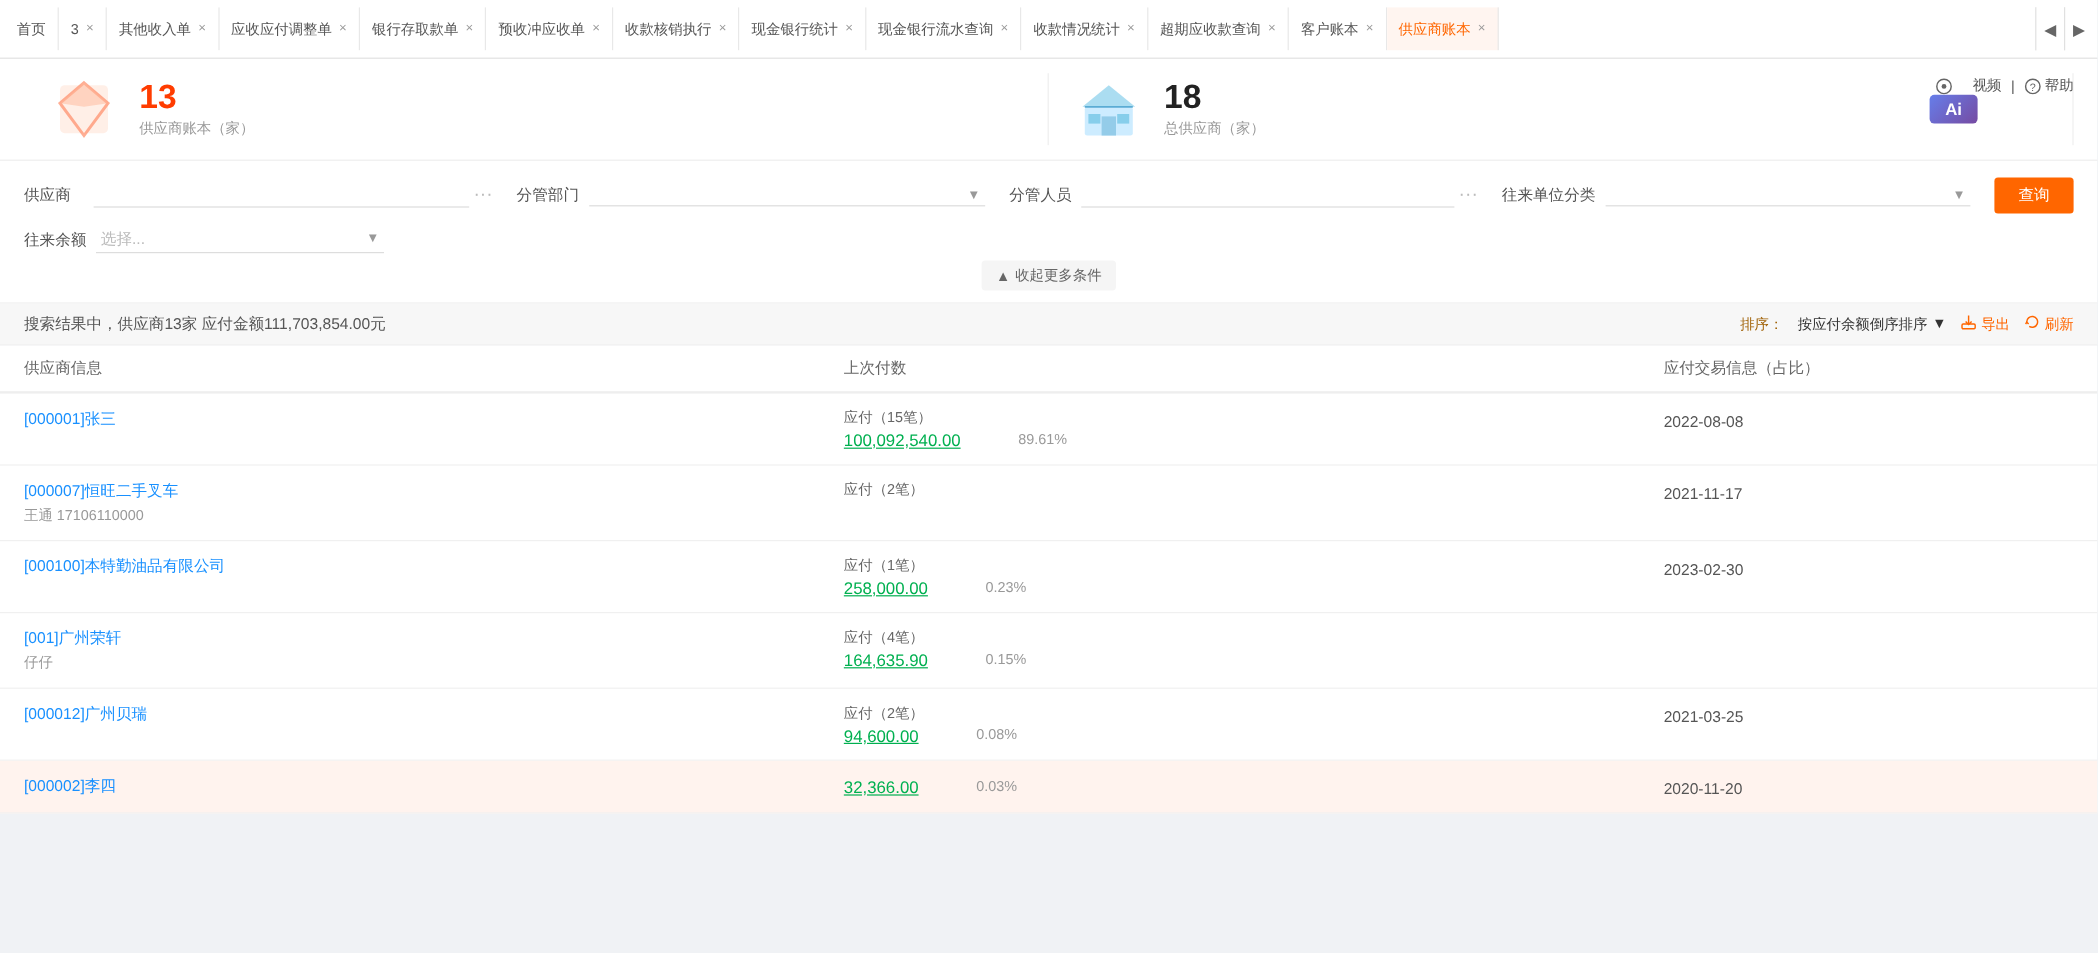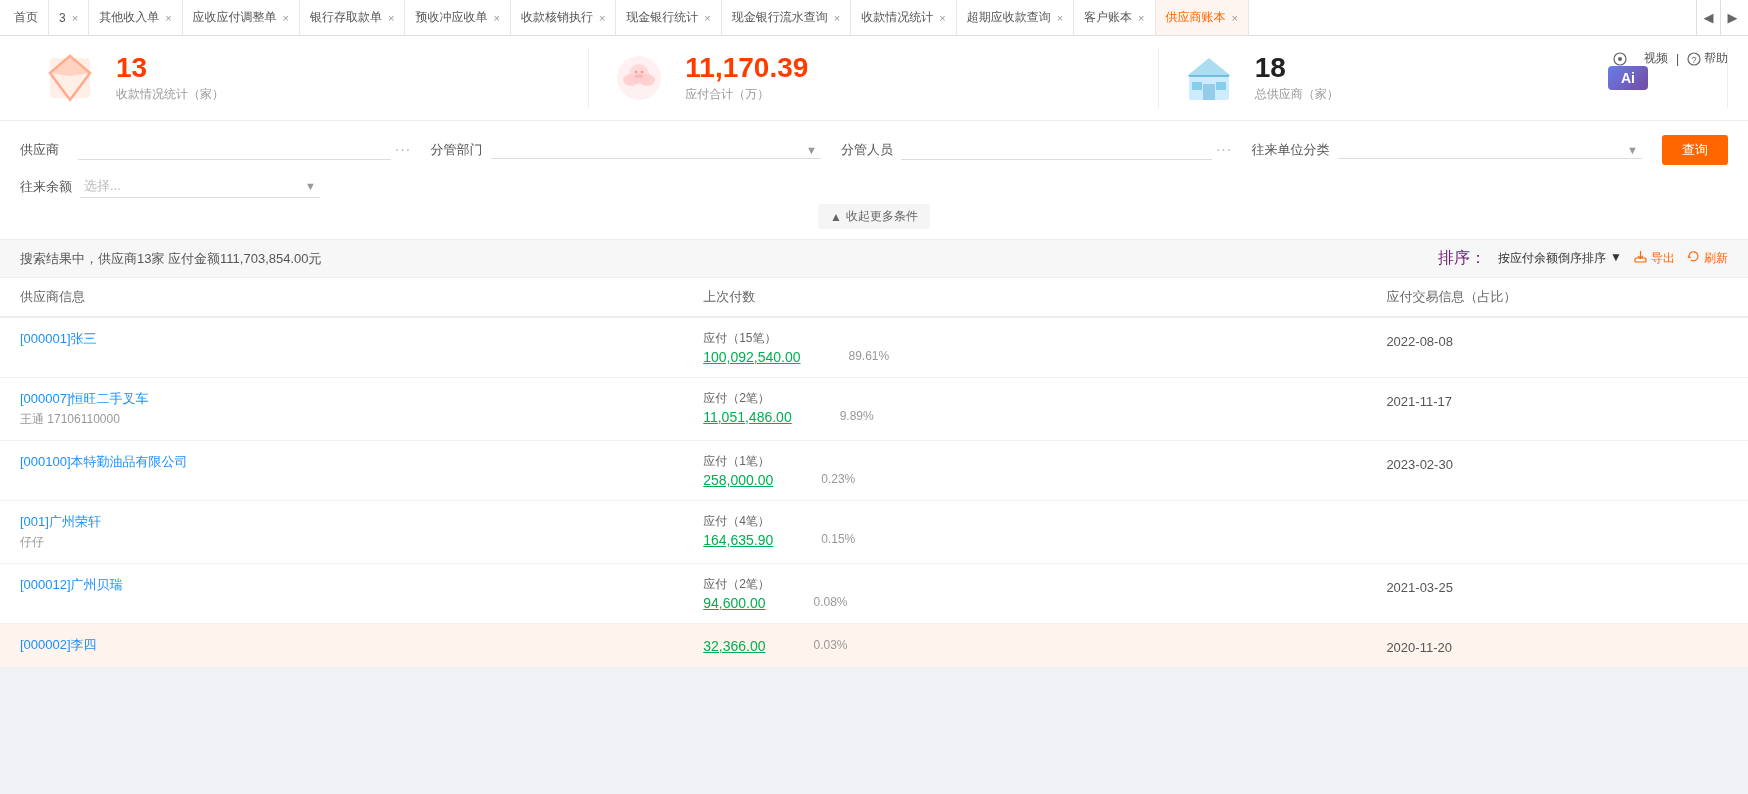--- a/index.html
+++ b/index.html
@@ -4,21 +4,21 @@
   <style>
     * { box-sizing: border-box; margin: 0; padding: 0; }
     body { font-family: "Microsoft YaHei", "SimHei", Arial, sans-serif; font-size: 13px; background: #f0f2f5; color: #333; }
 
     
     .nav-bar {
       display: flex;
       align-items: center;
       background: #fff;
       border-bottom: 1px solid #e0e0e0;
-      height: 36px;
+      height: 49px;
       padding: 0 4px;
       overflow: hidden;
     }
     .nav-tab {
       display: flex;
       align-items: center;
       padding: 0 10px;
       height: 36px;
       font-size: 12px;
       color: #555;
@@ -174,21 +174,21 @@
       background: #f7f7f7;
       border-bottom: 1px solid #eee;
       font-size: 13px;
       color: #555;
     }
     .results-right {
       display: flex;
       align-items: center;
       gap: 12px;
     }
-    .sort-label { color: #701a75; font-size: 16px; font-family: Liberation Serif, serif; }
+    .sort-label { color: #a16207; font-size: 12px; font-family: Liberation Serif, serif; }
     .sort-select {
       display: flex;
       gap: 4px;
       color: #333;
       font-size: 12px;
       cursor: pointer;
     }
     .action-btn {
       display: flex;
       gap: 4px;
@@ -291,41 +291,24 @@
     <div class="stat-block">
       <div class="stat-icon">
         <svg viewBox="0 0 60 60" xmlns="http://www.w3.org/2000/svg">
           <rect x="10" y="10" width="40" height="40" rx="4" fill="#ffe0d0" opacity="0.5"></rect>
           <polygon points="30,8 50,25 30,52 10,25" fill="none" stroke="#ff8c66" stroke-width="2.5" opacity="0.7"></polygon>
           <polygon points="30,8 50,25 30,28 10,25" fill="#ffb899" opacity="0.5"></polygon>
         </svg>
       </div>
       <div>
         <div class="stat-value">13</div>
-        <div class="stat-label">收款情况统计（家）</div>
-      </div>
-    </div>
-
-    <div class="stat-block">
-      <div class="stat-icon">
-        <svg viewBox="0 0 60 60" xmlns="http://www.w3.org/2000/svg">
-          <circle cx="30" cy="30" r="22" fill="#ffe8e8" opacity="0.6"></circle>
-          <ellipse cx="22" cy="32" rx="8" ry="6" fill="#ffb3b3" opacity="0.5"></ellipse>
-          <ellipse cx="38" cy="32" rx="8" ry="6" fill="#ffb3b3" opacity="0.5"></ellipse>
-          <circle cx="30" cy="26" r="10" fill="#ffcccc" opacity="0.6"></circle>
-          <circle cx="27" cy="24" r="1.5" fill="#ff9999"></circle>
-          <circle cx="33" cy="24" r="1.5" fill="#ff9999"></circle>
-          <ellipse cx="30" cy="28" rx="4" ry="2" fill="#ff9999" opacity="0.5"></ellipse>
-        </svg>
-      </div>
-      <div>
-        <div class="stat-value">11,170.39</div>
-        <div class="stat-label">应付合计（万）</div>
-      </div>
-    </div>
+        <div class="stat-label">供应商账本（家）</div>
+      </div>
+    </div>
+
 
     <div class="stat-block">
       <div class="stat-icon">
         <svg viewBox="0 0 60 60" xmlns="http://www.w3.org/2000/svg">
           <rect x="10" y="28" width="40" height="24" rx="2" fill="#b8e4ff" opacity="0.7"></rect>
           <polygon points="8,28 30,10 52,28" fill="#87ceeb" opacity="0.7"></polygon>
           <rect x="24" y="36" width="12" height="16" fill="#5bacd4" opacity="0.5"></rect>
           <rect x="13" y="34" width="10" height="8" fill="#87ceeb"></rect>
           <rect x="37" y="34" width="10" height="8" fill="#87ceeb"></rect>
           <line x1="10" y1="28" x2="50" y2="28" stroke="#5bacd4" stroke-width="1.5"></line>
@@ -451,24 +434,20 @@
               <a href="#" class="tx-amount">100,092,540.00</a>
               <span class="tx-percent">89.61%</span>
             </div>
           </div>
           <div class="last-pay">2022-08-08</div>
         </div>
         <div class="table-row">
           <div><a href="#" class="supplier-name">[000007]恒旺二手叉车</a><div class="supplier-sub">王通  17106110000</div></div>
           <div>
             <div class="tx-label">应付（2笔）</div>
-            <div class="tx-row">
-              <a href="#" class="tx-amount">11,051,486.00</a>
-              <span class="tx-percent">9.89%</span>
-            </div>
           </div>
           <div class="last-pay">2021-11-17</div>
         </div>
         <div class="table-row">
           <div><a href="#" class="supplier-name">[000100]本特勤油品有限公司</a></div>
           <div>
             <div class="tx-label">应付（1笔）</div>
             <div class="tx-row">
               <a href="#" class="tx-amount">258,000.00</a>
               <span class="tx-percent">0.23%</span>

